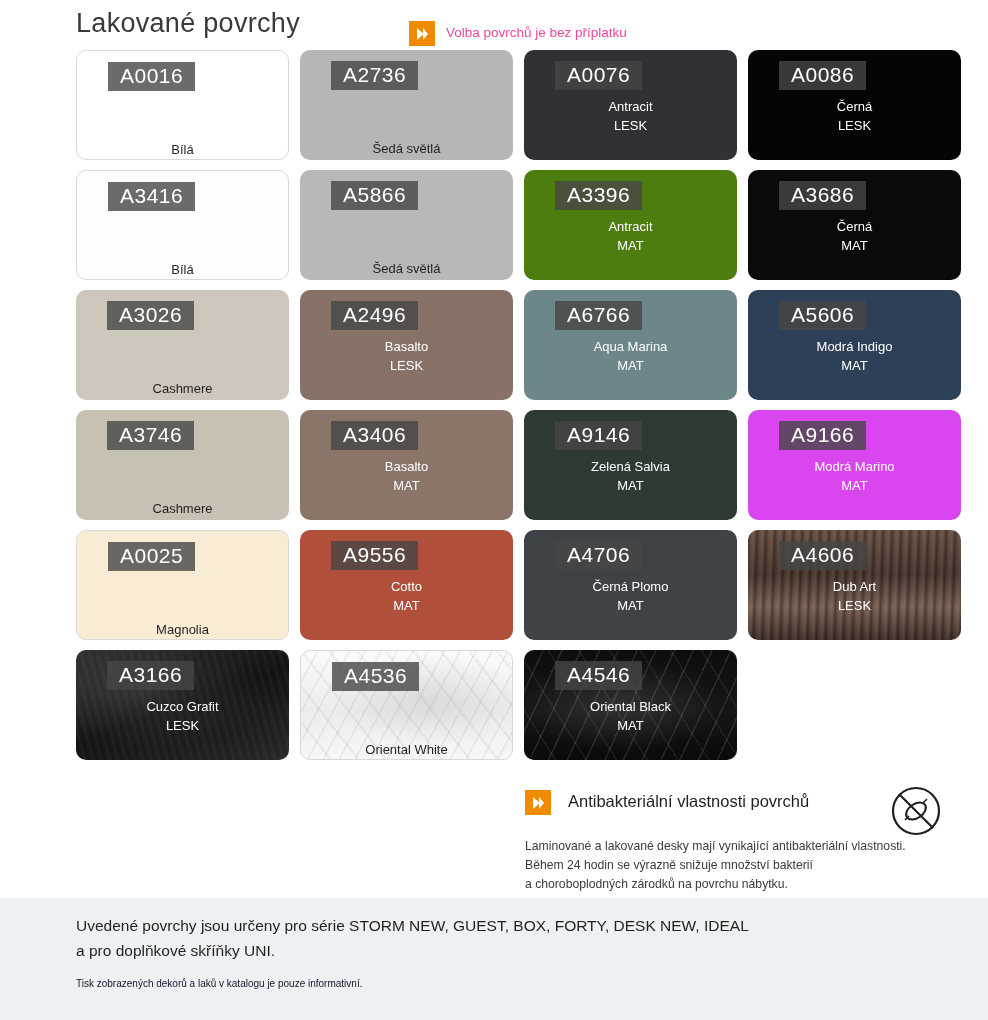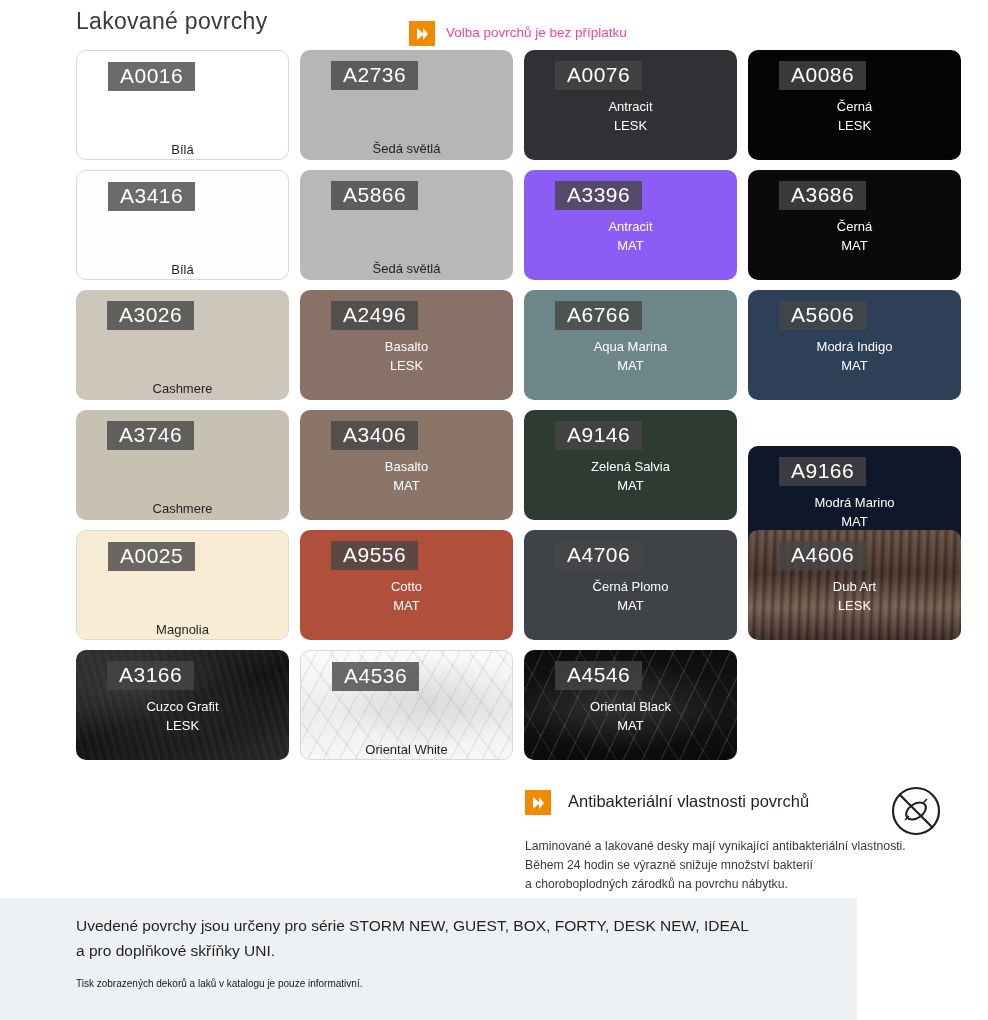--- a/index.html
+++ b/index.html
@@ -27,21 +27,21 @@
     position: absolute;
     left: 76px;
     top: 8px;
     width: 880px;
     height: 42px;
   }
   .title {
     position: absolute;
     left: 0;
     top: 0;
-    font-size: 23px;
+    font-size: 27px;
     font-weight: 300;
     letter-spacing: 0.3px;
     color: #3a3a3a;
   }
   .note-flag {
     position: absolute;
     left: 333px;
     top: 13px;
     width: 26px;
     height: 25px;
@@ -194,21 +194,21 @@
     top: -10px;
     width: 62px;
     height: 62px;
   }
 
   
   .bottom {
     position: absolute;
     left: 0;
     top: 898px;
-    width: 857px;
+    width: 988px;
     height: 122px;
     background: #eef1f3;
   }
   .bottom-line1 {
     position: absolute;
     left: 76px;
     top: 16px;
     width: 870px;
     font-size: 15.5px;
     line-height: 1.6;
@@ -277,21 +277,21 @@
             <span class="cell-finish">MAT</span>
           </div>
         </div>
         <div class="cell txt-dark" style="background: rgb(183, 184, 186);">
           <div class="code-badge">A5866</div>
           <div class="cell-labels">
             <span class="cell-name">Šedá světlá</span>
             <span class="cell-finish">MAT</span>
           </div>
         </div>
-        <div class="cell txt-light" style="background: #8b5cf6; padding-left: 30px;">
+        <div class="cell txt-light" style="background: #4d7c0f; padding-left: 30px;">
           <div class="code-badge">A3396</div>
           <div class="cell-labels">
             <span class="cell-name">Antracit</span>
             <span class="cell-finish">MAT</span>
           </div>
         </div>
         <div class="cell txt-light" style="background: rgb(10, 10, 10); padding-left: 28px;">
           <div class="code-badge">A3686</div>
           <div class="cell-labels">
             <span class="cell-name">Černá</span>
@@ -344,21 +344,21 @@
             <span class="cell-finish">MAT</span>
           </div>
         </div>
         <div class="cell txt-light" style="background: rgb(46, 59, 51);">
           <div class="code-badge">A9146</div>
           <div class="cell-labels">
             <span class="cell-name">Zelená Salvia</span>
             <span class="cell-finish">MAT</span>
           </div>
         </div>
-        <div class="cell txt-light" style="background: #0f172a; margin-top: 36px;">
+        <div class="cell txt-light" style="background: #d946ef;">
           <div class="code-badge">A9166</div>
           <div class="cell-labels">
             <span class="cell-name">Modrá Marino</span>
             <span class="cell-finish">MAT</span>
           </div>
         </div>
       </div>
       <div class="row">
         <div class="cell txt-dark bordered" style="background: rgb(249, 236, 212);">
           <div class="code-badge">A0025</div>

